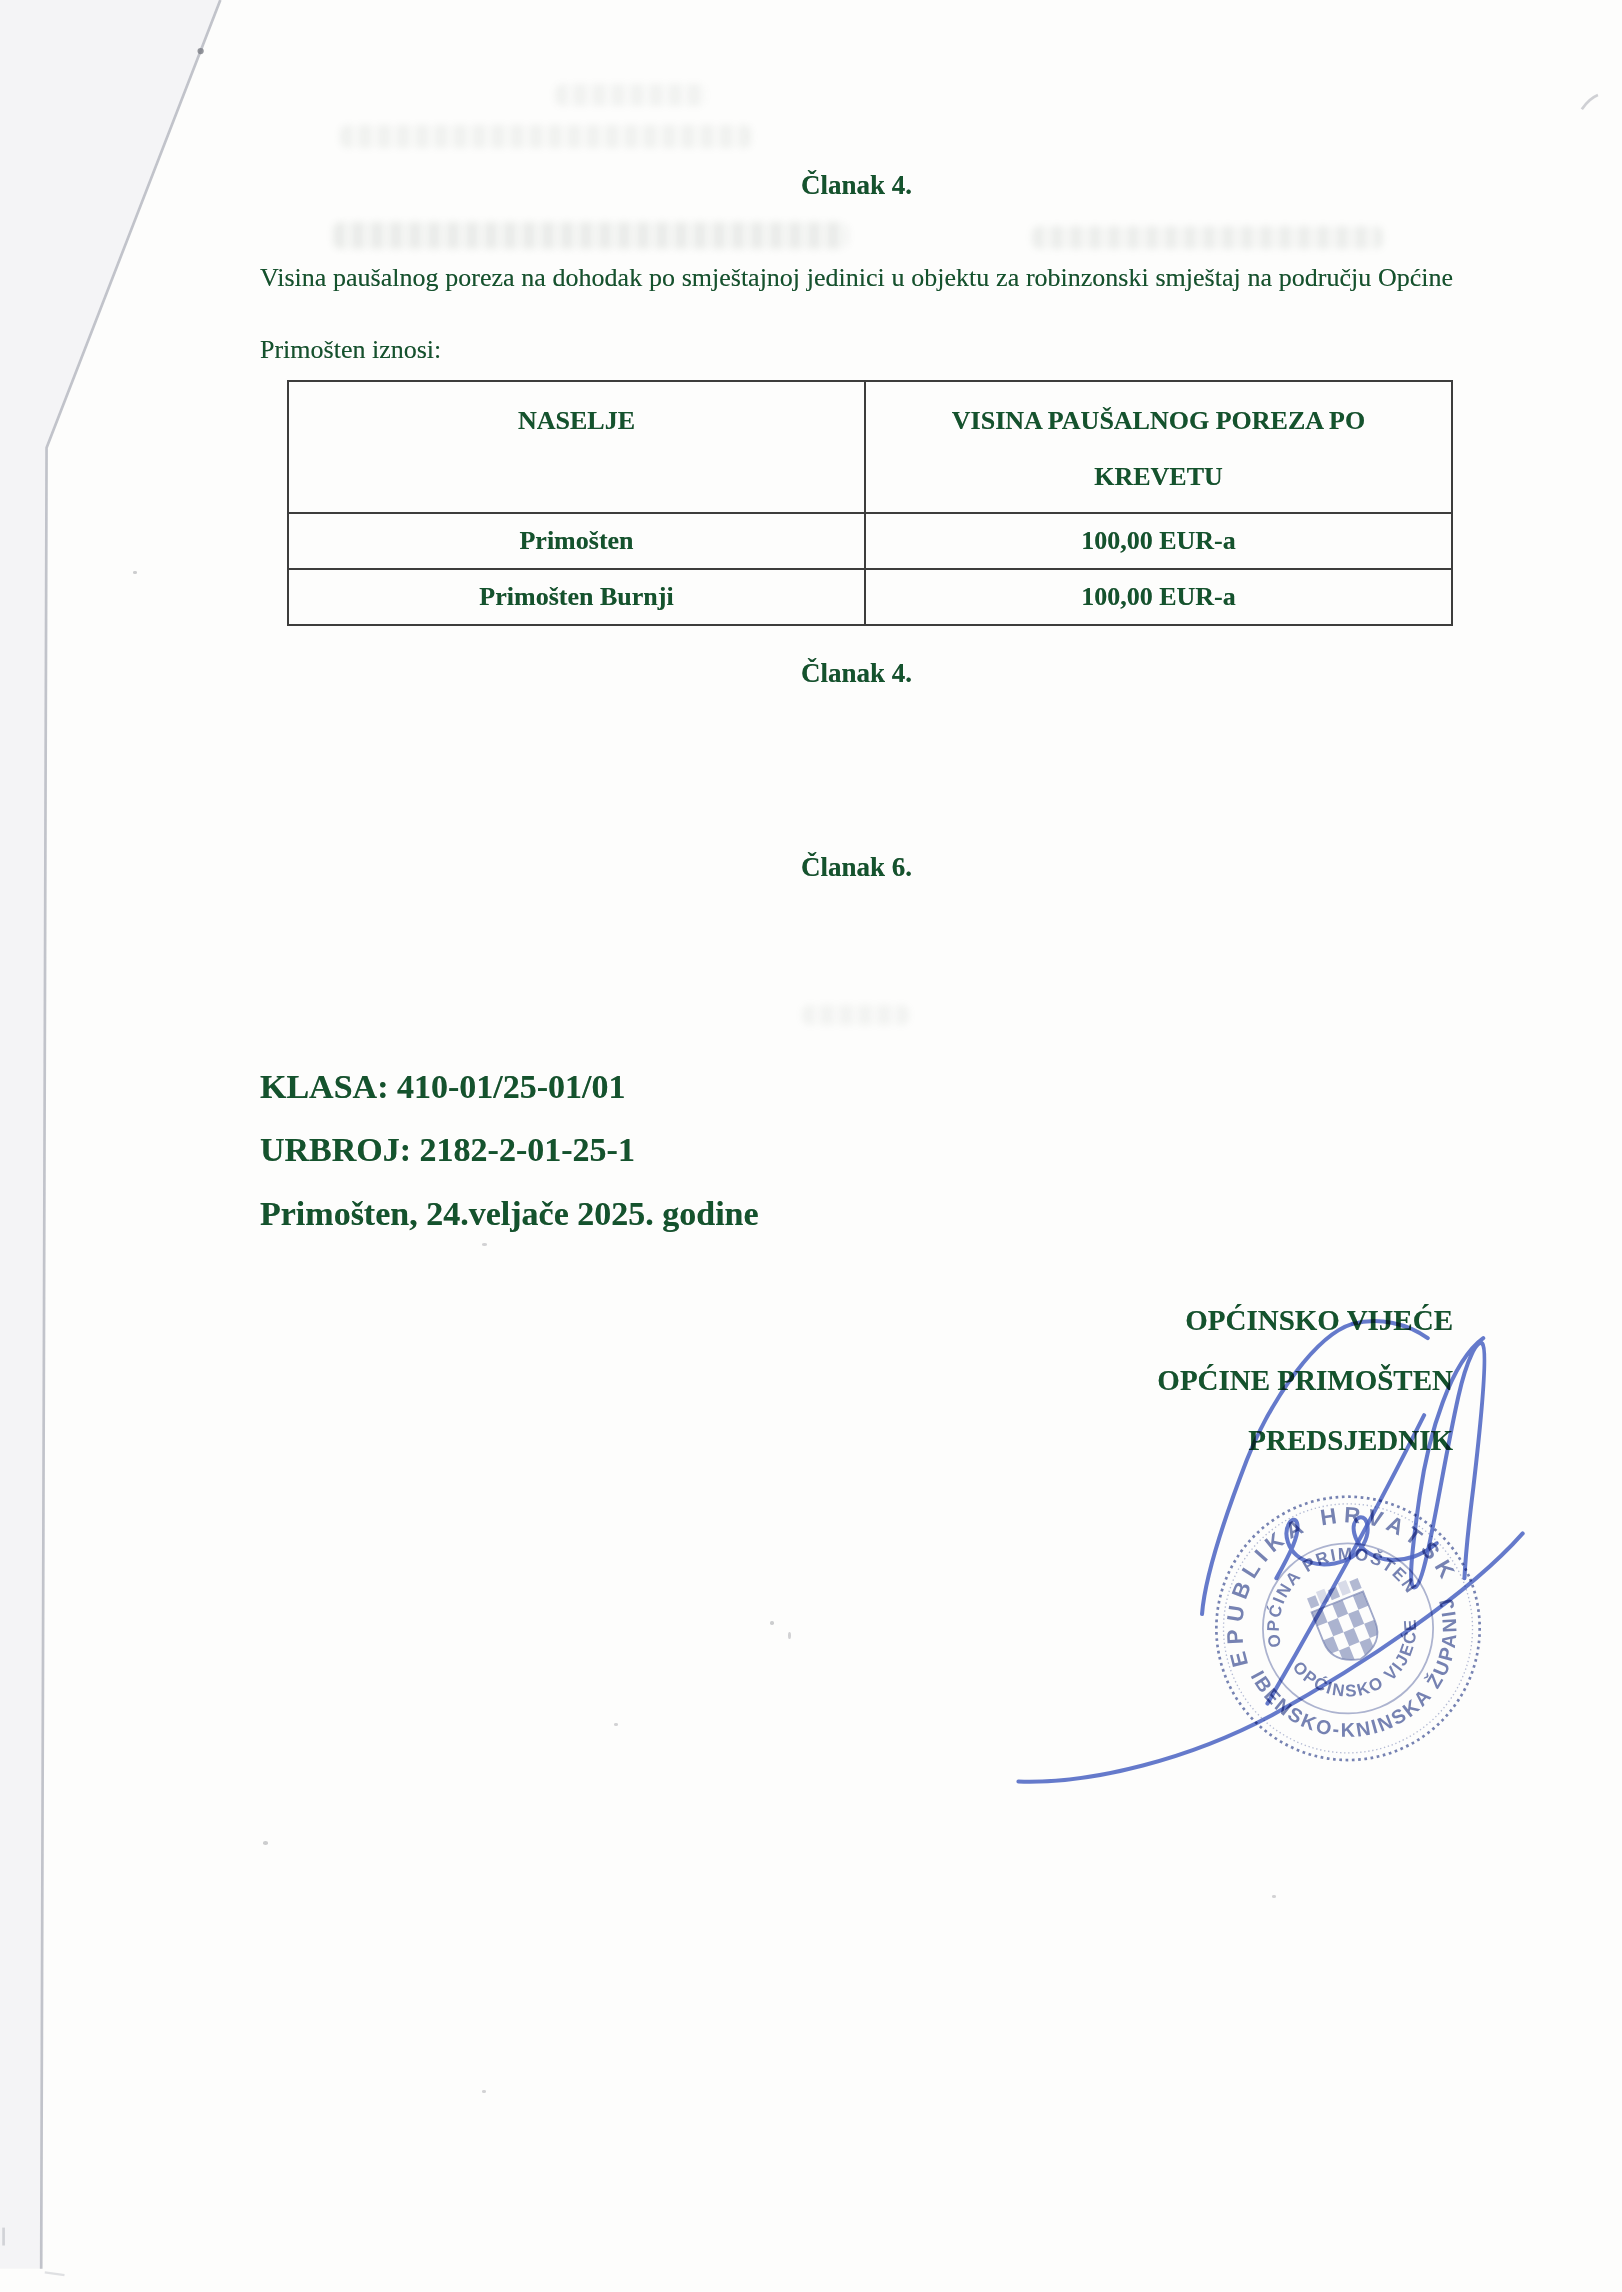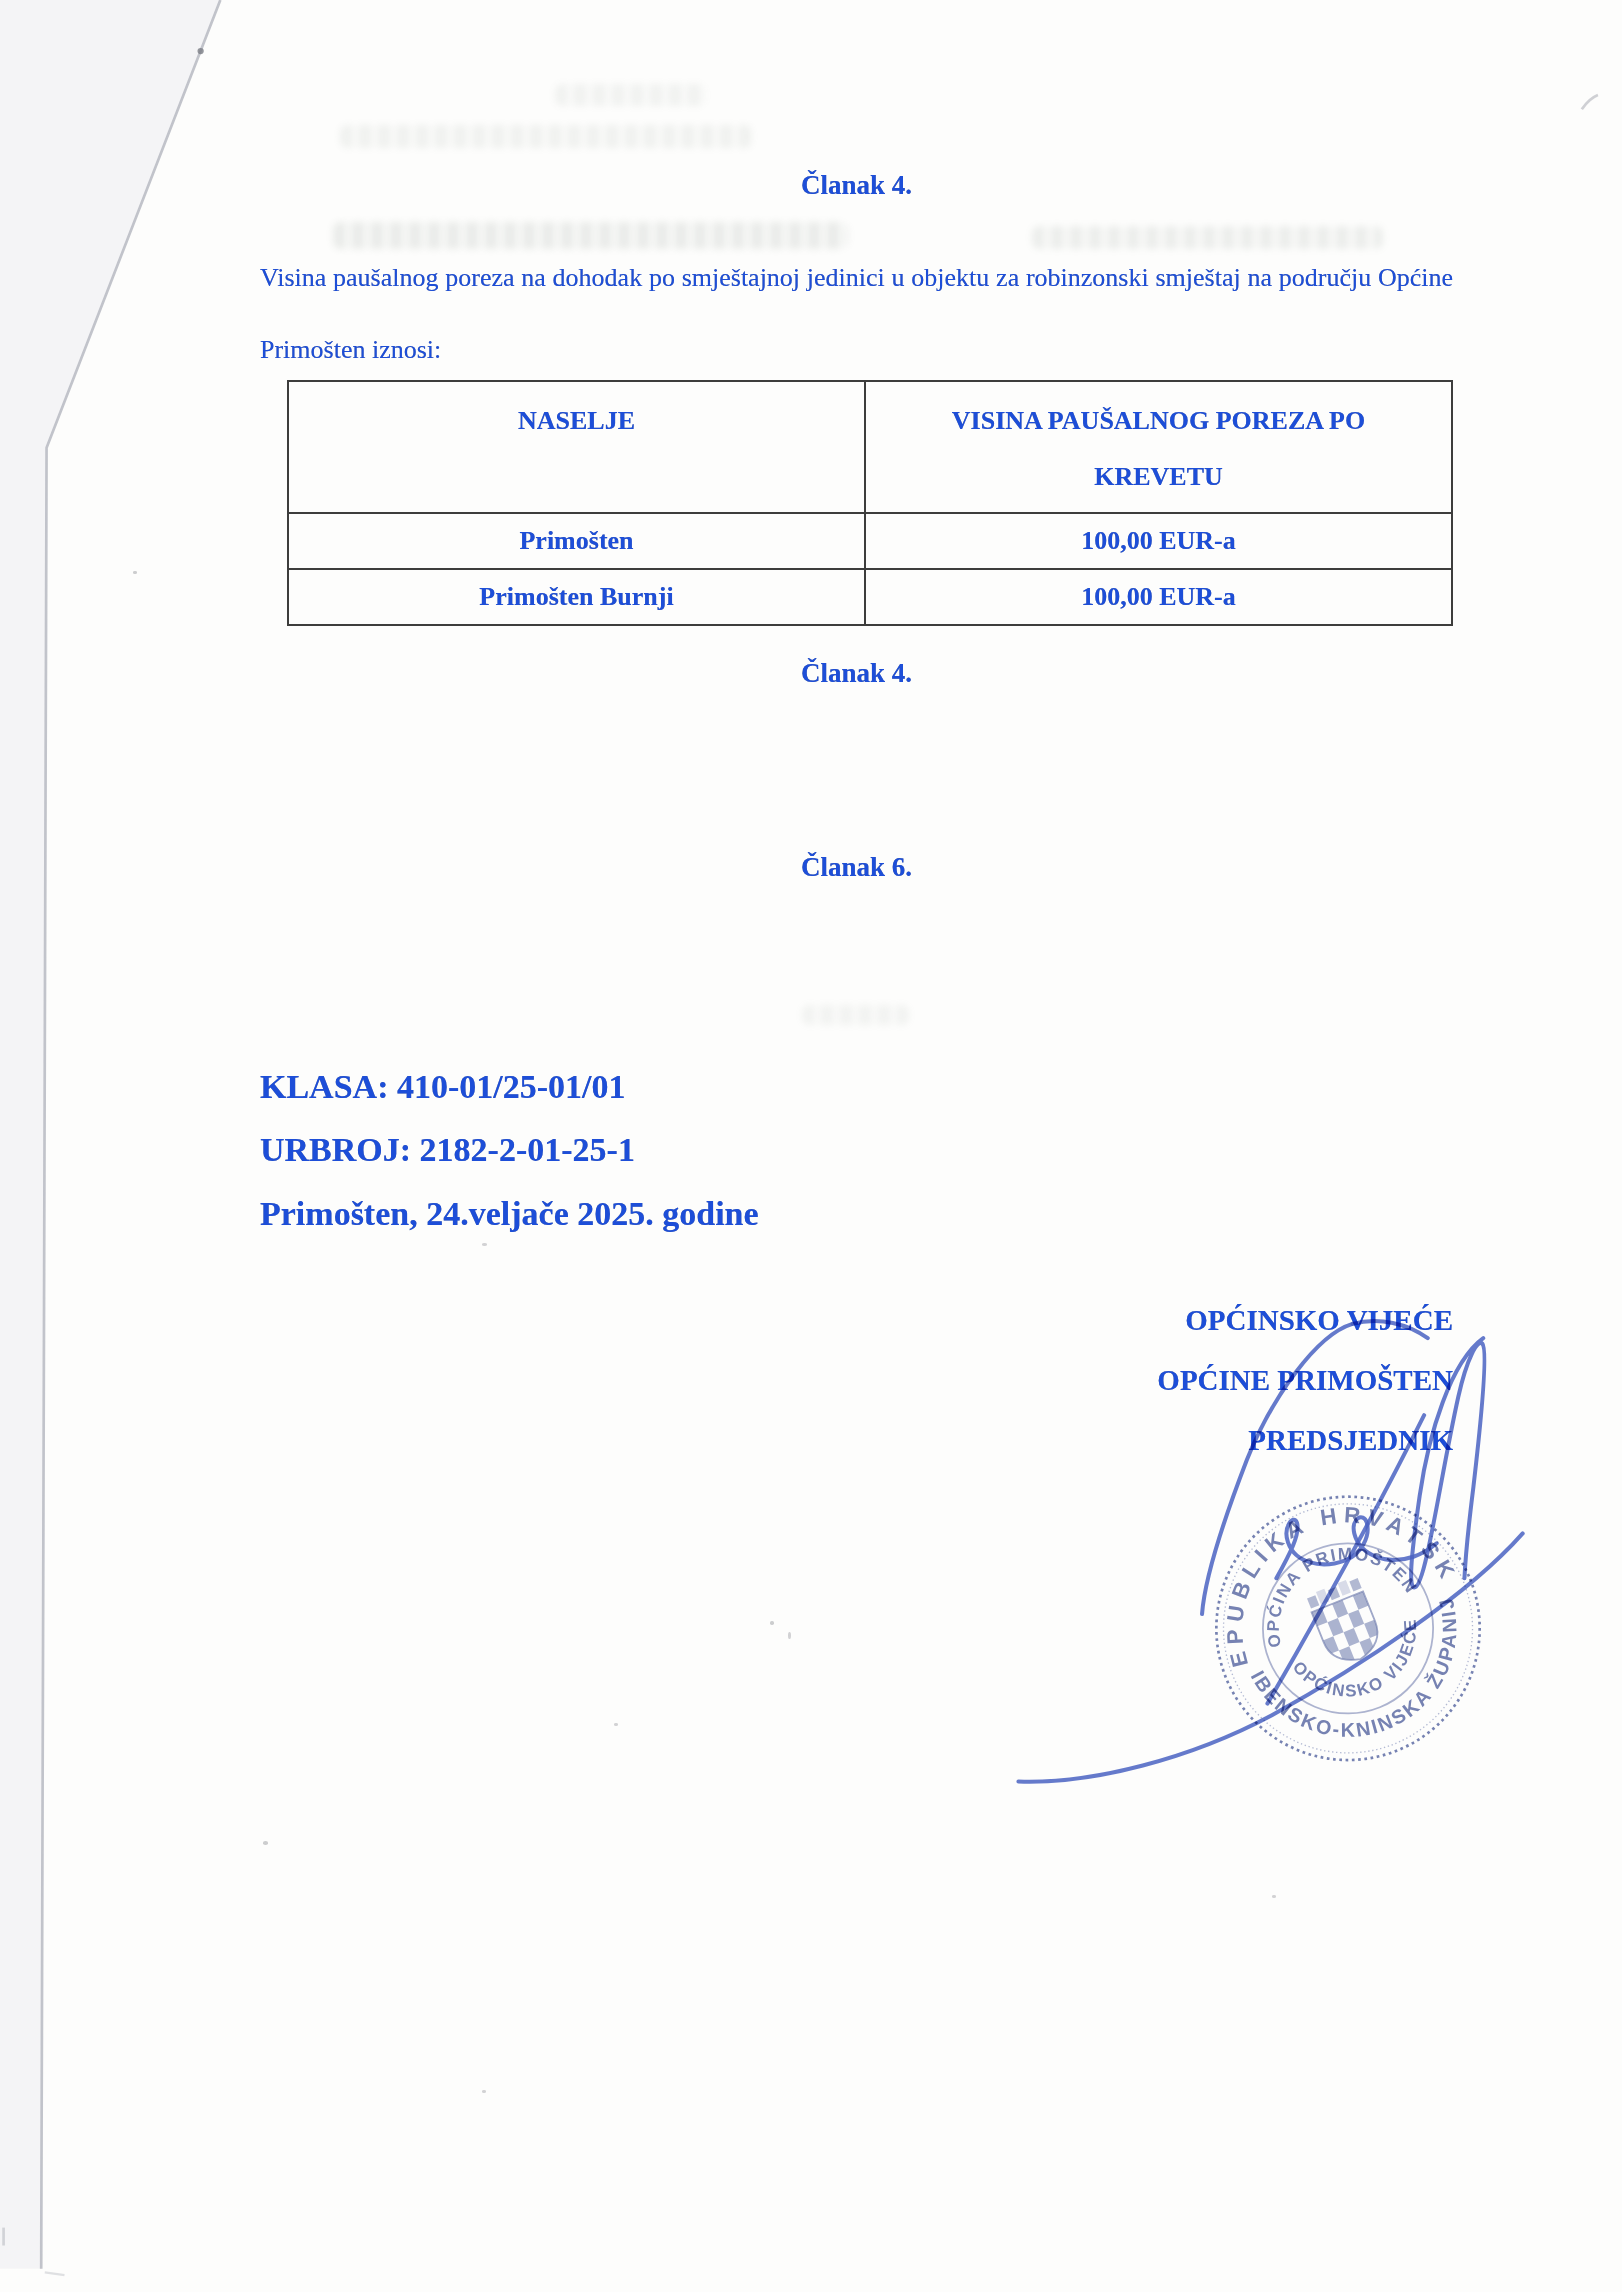--- a/index.html
+++ b/index.html
@@ -2,21 +2,21 @@
 <html style="font-size:14.3px"><head>
 <meta charset="utf-8">
 <style>
   html,body{margin:0;padding:0;background:#e8e8e8;}
   .page{
     position:relative;
     width:1623px;height:2293px;
     background:#fdfdfc;
     overflow:hidden;
     font-family:"Liberation Serif","DejaVu Serif",serif;
-    color:#1d4ed8;
+    color:#14532d;
   }
   
   .artifact-layer{position:absolute;inset:0;z-index:1;pointer-events:none;}
   .ghost{position:absolute;border-radius:7.2px;filter:blur(3.6px);
     background:repeating-linear-gradient(90deg,rgba(148,158,150,.38) 0 11.6px,rgba(148,158,150,.10) 11.6px 19px);}
   .speck{position:absolute;background:#6f7278;border-radius:50%;}
   
   .textlayer{position:absolute;inset:0;z-index:2;}
   .content{position:absolute;left:260px;width:1193px;top:0;height:100%;}
   .h-article{position:absolute;width:100%;text-align:center;font-weight:700;font-size:27px;

